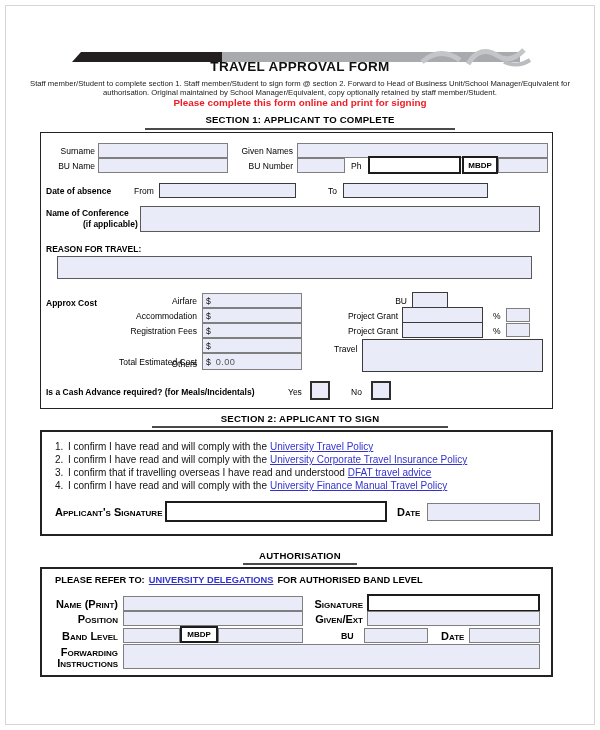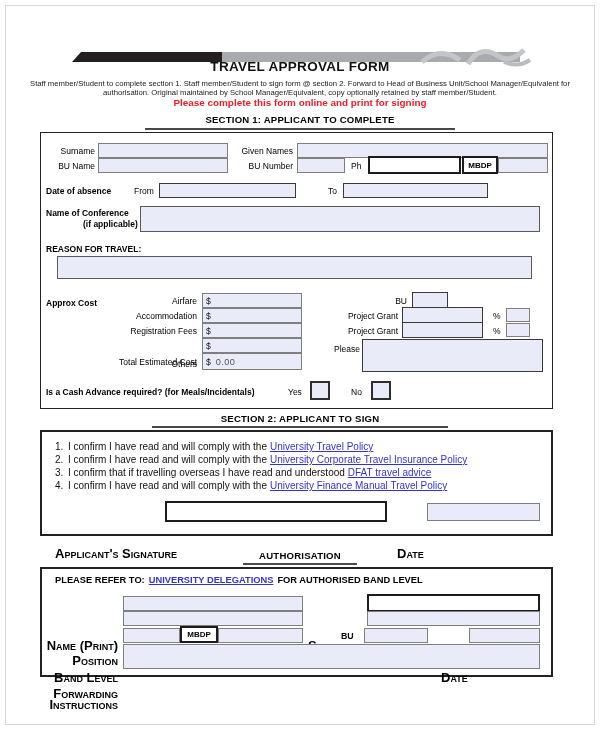--- a/index.html
+++ b/index.html
@@ -24,21 +24,21 @@
     font-size:9.6px;letter-spacing:.2px;color:#000;}
   .rule{position:absolute;height:2px;background:#4a4a4a;}
 
   
   .box{position:absolute;border:2px solid #222;box-sizing:border-box;background:transparent;}
 
   
   .lb{position:absolute;font-size:8.5px;color:#000;white-space:nowrap;}
   .r{text-align:right;}
   .b{font-weight:bold;}
-  .sc{font-variant:small-caps;font-weight:bold;font-size:13px;margin-top:40px;}
+  .sc{font-variant:small-caps;font-weight:bold;font-size:11px;}
 
   
   .fld{position:absolute;box-sizing:border-box;background:#e9ecf8;border:1px solid #7f7f7f;
     font:9px "Liberation Sans",sans-serif;padding:0 3px;color:#222;}
   .dark{border:1.5px solid #3a3a3a;}
   .gborder{border:1.5px solid #5a5a5a;}
   .white{background:#ffffff;border:2px solid #1c1c1c;}
   .cost{display:flex;align-items:center;gap:5px;}
   .dollar{font-size:8.6px;color:#111;}
   .val{color:#555;font-size:9.2px;letter-spacing:.4px;}
@@ -129,21 +129,21 @@
   <div class="lb r" style="left:370px;top:296px;width:37px;">BU</div>
   <input class="fld dark" style="left: 412px; top: 292px; width: 36px; height: 16px;">
   <div class="lb r" style="left:328px;top:311px;width:70px;">Project Grant</div>
   <input class="fld dark" style="left: 402px; top: 307px; width: 81px; height: 16px;">
   <div class="lb" style="left:493px;top:311px;">%</div>
   <input class="fld" style="left: 506px; top: 308px; width: 24px; height: 14px;">
   <div class="lb r" style="left:328px;top:326px;width:70px;">Project Grant</div>
   <input class="fld dark" style="left: 402px; top: 322px; width: 81px; height: 16px;">
   <div class="lb" style="left:493px;top:326px;">%</div>
   <input class="fld" style="left: 506px; top: 323px; width: 24px; height: 14px;">
-  <div class="lb" style="left:334px;top:344px;">Please</div>
+  <div class="lb" style="left:334px;top:344px;">Travel</div>
   <input class="fld dark" style="left: 362px; top: 339px; width: 181px; height: 33px;">
 
   <div class="lb b" style="left:46px;top:387px;">Is a Cash Advance required? (for Meals/Incidentals)</div>
   <div class="lb" style="left:288px;top:387px;">Yes</div>
   <div class="cb" style="left:310px;top:381px;width:20px;height:19px;"></div>
   <div class="lb" style="left:351px;top:387px;">No</div>
   <div class="cb" style="left:371px;top:381px;width:20px;height:19px;"></div>
 
   <div class="sech" style="top:413px;">SECTION 2: APPLICANT TO SIGN</div>
   <div class="rule" style="left:152px;top:426px;width:296px;"></div>

